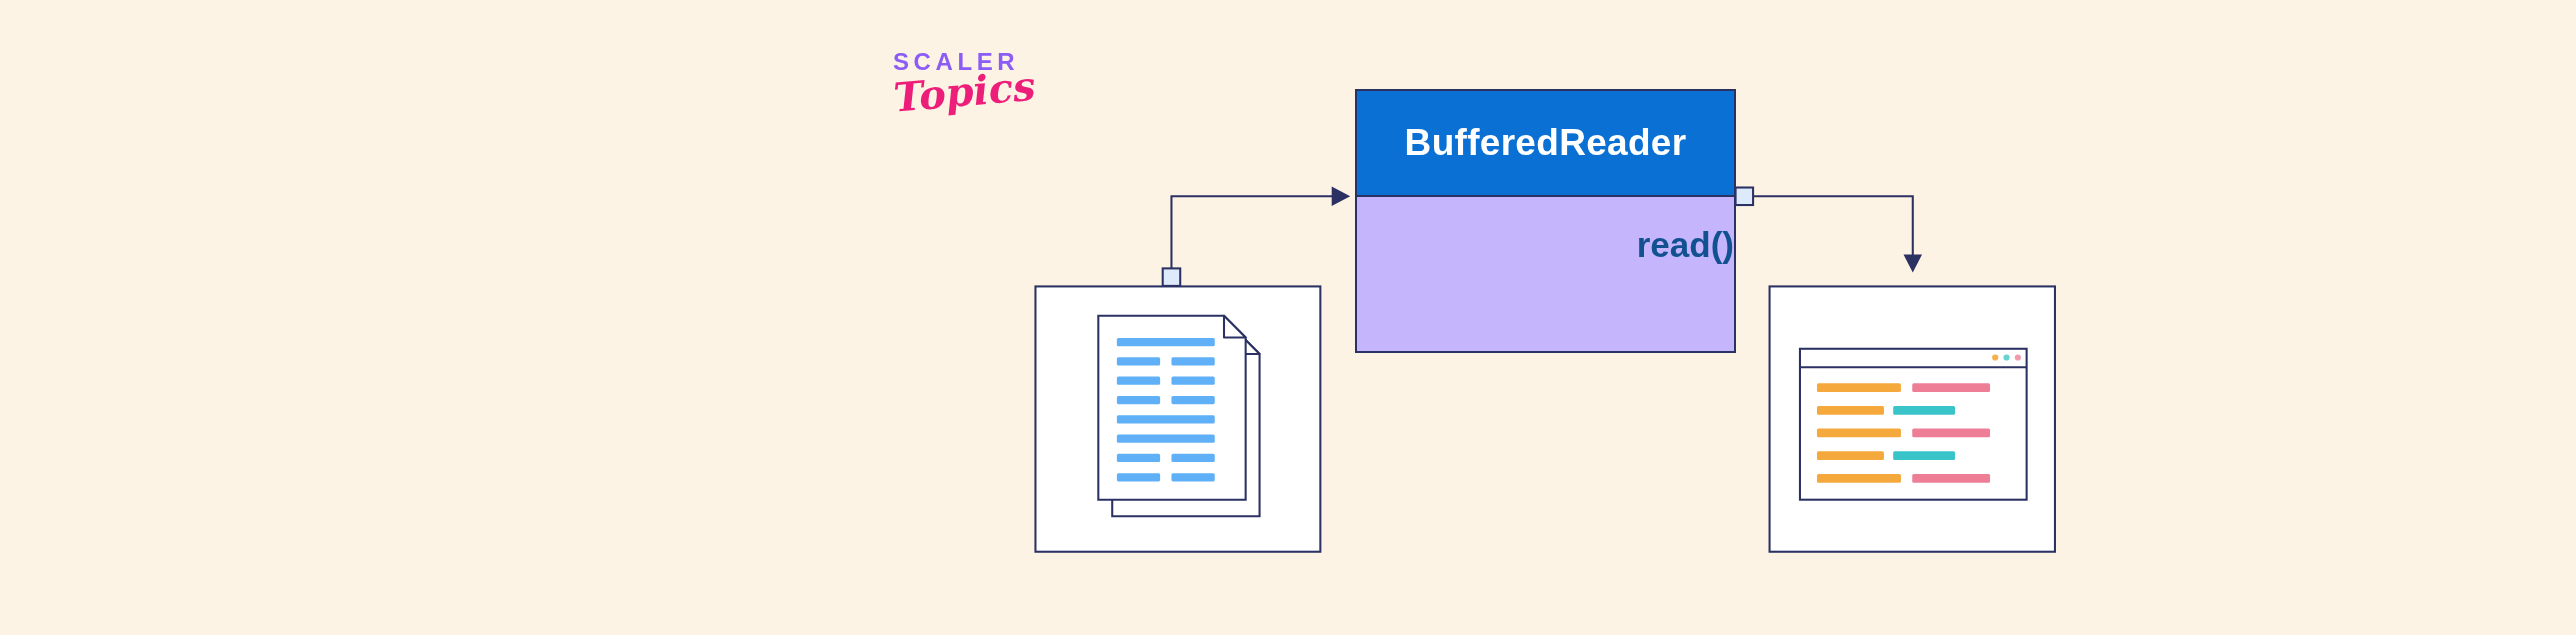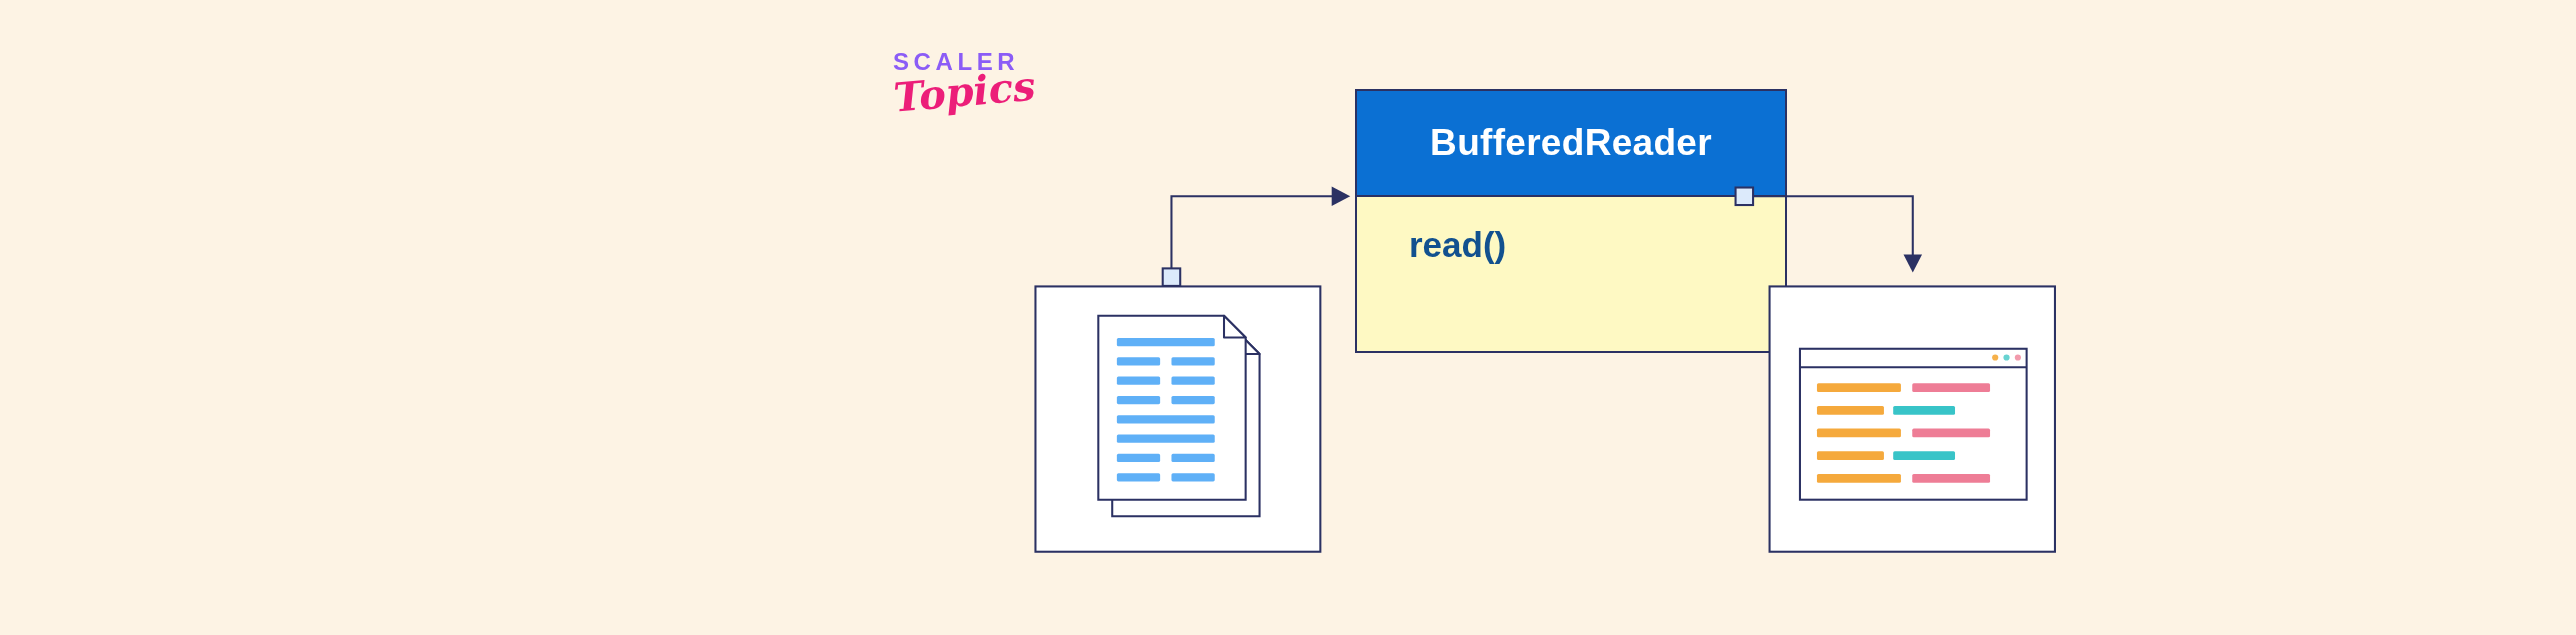--- a/index.html
+++ b/index.html
@@ -41,21 +41,21 @@
     margin-top: 3.1px;
     margin-left: -1px;
     transform: rotate(-5deg);
     transform-origin: left top;
   }
   
   #class-box {
     position: absolute;
     left: 1355px;
     top: 89px;
-    width: 432px;
+    width: 381px;
     height: 264px;
     box-sizing: border-box;
     border: 2.1px solid #2B3163;
     z-index: 1;
     display: flex;
     flex-direction: column;
   }
   #class-header {
     height: 106px;
     box-sizing: border-box;
@@ -95,21 +95,21 @@
 
   <div id="logo">
     <div class="brand" style="color: #8b5cf6;">SCALER</div>
     <div class="script" style="color: rgb(236, 30, 121);">Topics</div>
   </div>
 
   <div id="class-box">
     <div id="class-header" style="background: rgb(11, 112, 211);">
       <span class="title" style="color: rgb(255, 255, 255);">BufferedReader</span>
     </div>
-    <div id="class-body" style="background: #fef9c3;">
+    <div id="class-body" style="background: #c4b5fd; text-align: right;">
       <div class="method" style="color: rgb(18, 81, 143);">read()</div>
     </div>
   </div>
 
   <svg id="diagram-svg" viewBox="0 0 6000 1234">
 
     <g>
       <polyline class="navy-stroke" points="2274,524 2274,381 2589,381" fill="none" stroke="#2B3163" stroke-width="4"></polyline>
       <polygon class="navy-fill" points="2585,362 2621,381 2585,400" fill="#2B3163"></polygon>
     </g>

